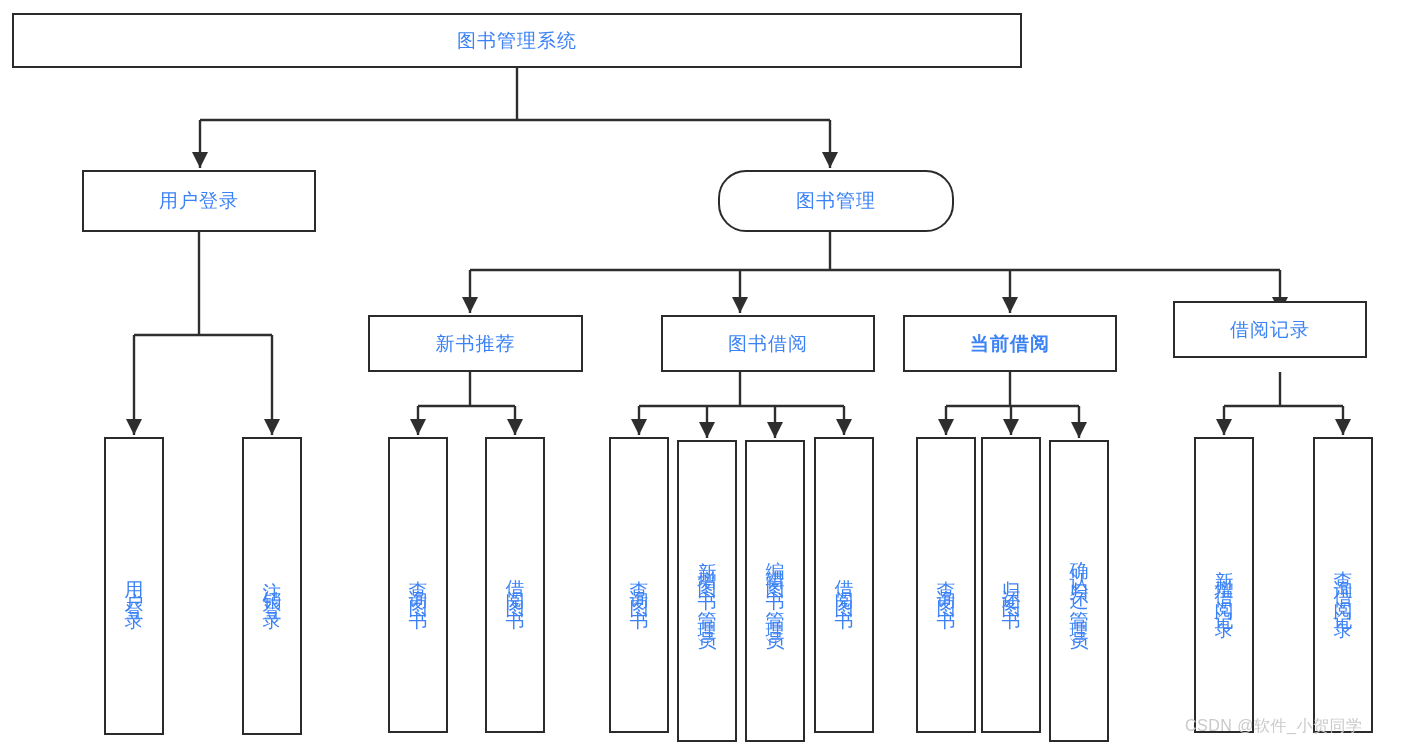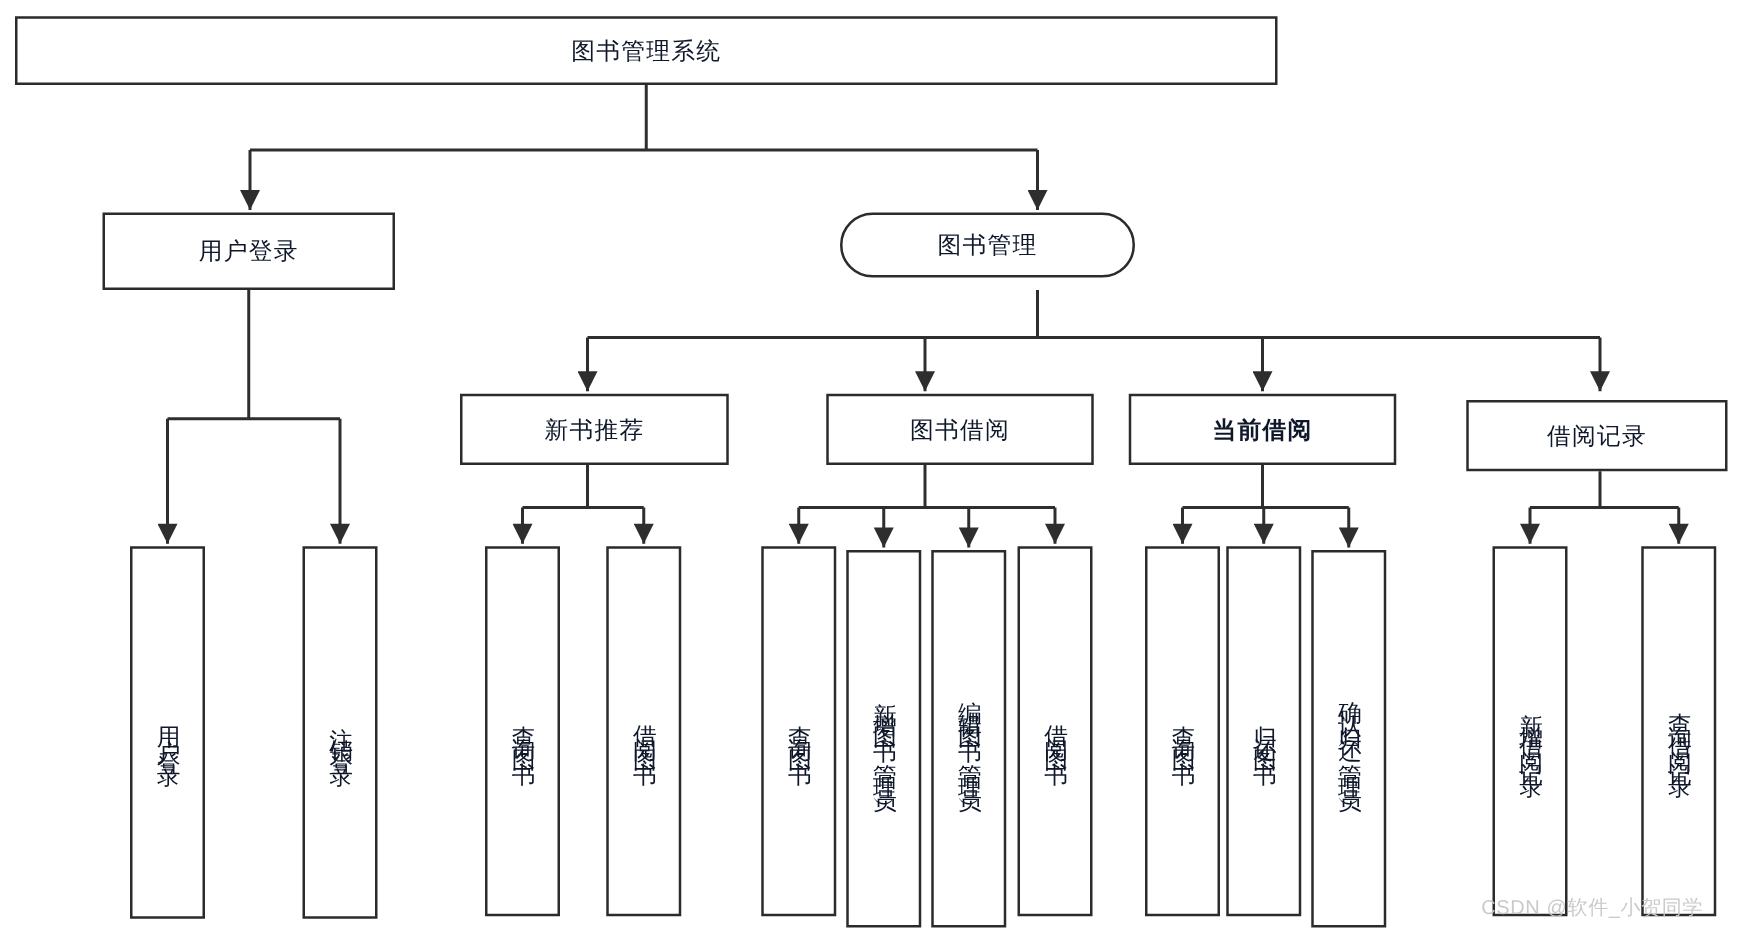--- a/index.html
+++ b/index.html
@@ -28,21 +28,21 @@
   }
   .node {
     position: absolute;
     box-sizing: border-box;
     background: #ffffff;
     border: 2.5px solid #2b2b2b;
     display: flex;
     align-items: center;
     justify-content: center;
     font-size: 19px;
-    color: #0f172a;
+    color: #3b82f6;
     z-index: 1;
     letter-spacing: 1px;
     white-space: nowrap;
   }
   .vnode {
     writing-mode: vertical-rl;
     text-orientation: mixed;
     letter-spacing: 10px;
     line-height: 1.15;
     white-space: normal;
@@ -122,26 +122,26 @@
       <path d="M1280 372 V406"></path>
       <path d="M1224 406 H1343"></path>
       <path d="M1224 406 V435" marker-end="url(#arr)"></path>
       <path d="M1343 406 V435" marker-end="url(#arr)"></path>
     </g>
   </svg>
 
   <div class="node" style="left:12px; top:13px; width:1010px; height:55px;">图书管理系统</div>
 
   <div class="node" style="left:82px; top:170px; width:234px; height:62px;">用户登录</div>
-  <div class="node" style="left:672px; top:170px; width:236px; height:52px;border-radius:28px;">图书管理</div>
+  <div class="node" style="left:718px; top:170px; width:236px; height:62px;border-radius:28px;">图书管理</div>
 
   <div class="node" style="left:368px; top:315px; width:215px; height:57px;">新书推荐</div>
   <div class="node" style="left:661px; top:315px; width:214px; height:57px;">图书借阅</div>
   <div class="node" style="left:903px; top:315px; width:214px; height:57px;font-weight:bold;">当前借阅</div>
-  <div class="node" style="left:1173px; top:320px; width:209px; height:57px;">借阅记录</div>
+  <div class="node" style="left:1173px; top:301px; width:194px; height:57px;">借阅记录</div>
 
   <div class="node vnode" style="left:104px; top:437px; width:60px; height:298px;">用户登录</div>
   <div class="node vnode" style="left:242px; top:437px; width:60px; height:298px;">注销登录</div>
 
   <div class="node vnode" style="left:388px; top:437px; width:60px; height:296px;">查询图书</div>
   <div class="node vnode" style="left:485px; top:437px; width:60px; height:296px;">借阅图书</div>
 
   <div class="node vnode" style="left:609px; top:437px; width:60px; height:296px;">查询图书</div>
   <div class="node vnode" style="left:677px; top:440px; width:60px; height:302px;">新增图书（管理员）</div>
   <div class="node vnode" style="left:745px; top:440px; width:60px; height:302px;">编辑图书（管理员）</div>

